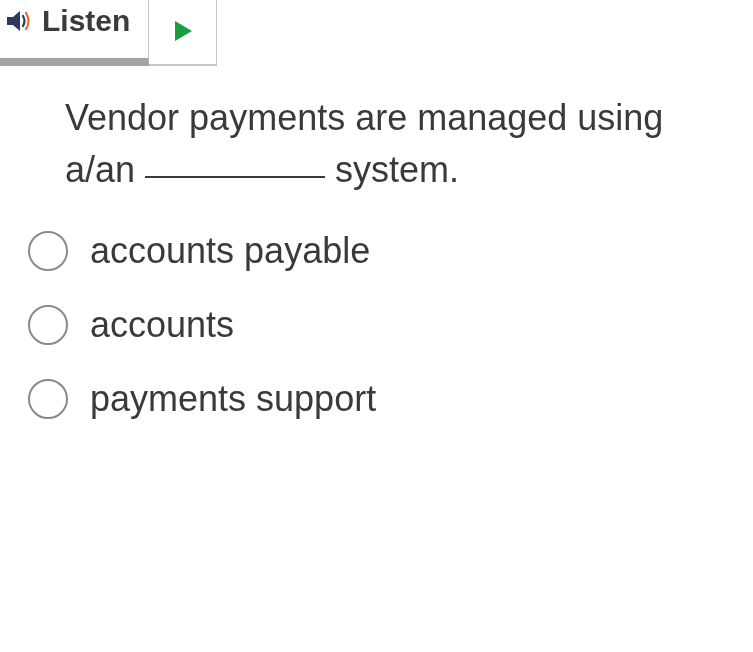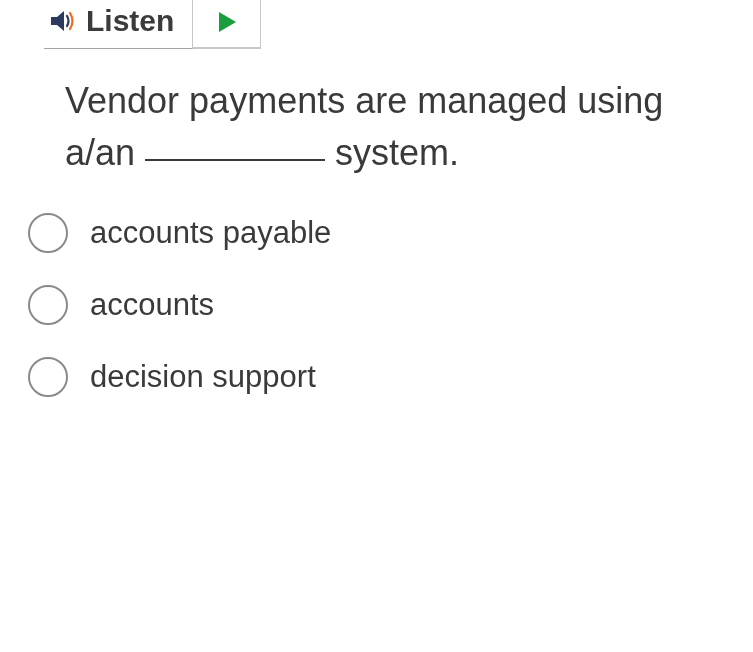--- a/index.html
+++ b/index.html
@@ -15,29 +15,28 @@
       display: flex;
       align-items: stretch;
       margin-left: 0;
       margin-top: 0;
     }
     .listen-button {
       display: flex;
       align-items: center;
       border: 1px solid #c7c7c7;
       background: #fff;
-      padding: 4px 18px 10px 4px;
+      padding: 4px 18px 20px 4px;
       font-size: 30px;
       font-weight: 700;
       color: #3b3b3b;
       cursor: pointer;
       border-top: none;
       border-left: none;
-      border-bottom: 1px solid #a3a3a3;
-      margin-left: 44px;
+      border-bottom: 8px solid #a3a3a3;
     }
     .listen-button .icon {
       margin-right: 8px;
       display: inline-flex;
     }
     .play-button {
       display: flex;
       align-items: center;
       justify-content: center;
       border: 1px solid #c7c7c7;
@@ -75,21 +74,21 @@
     .radio {
       width: 40px;
       height: 40px;
       border: 2px solid #8a8a8a;
       border-radius: 50%;
       flex-shrink: 0;
       margin-right: 22px;
       background: #fff;
     }
     .option-label {
-      font-size: 31px;
+      font-size: 36px;
       color: #3a3a3a;
     }
   </style>
 </head>
 <body>
 
 <div class="toolbar">
   <button class="listen-button">
     <span class="icon">
       <svg width="30" height="30" viewBox="0 0 30 30">
@@ -117,15 +116,15 @@
   <div class="option">
     <span class="radio"></span>
     <span class="option-label">accounts payable</span>
   </div>
   <div class="option">
     <span class="radio"></span>
     <span class="option-label">accounts</span>
   </div>
   <div class="option">
     <span class="radio"></span>
-    <span class="option-label">decision support</span>
+    <span class="option-label">payments support</span>
   </div>
 </div>
 
 </body></html>

